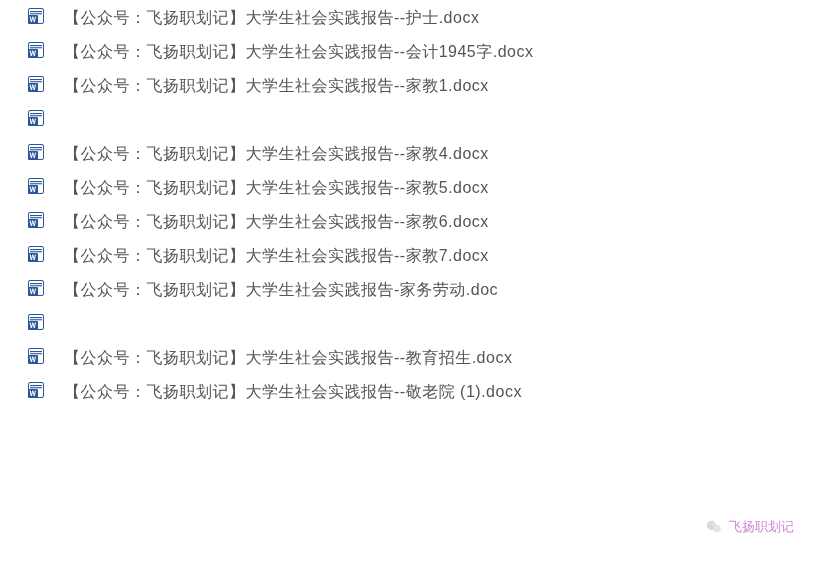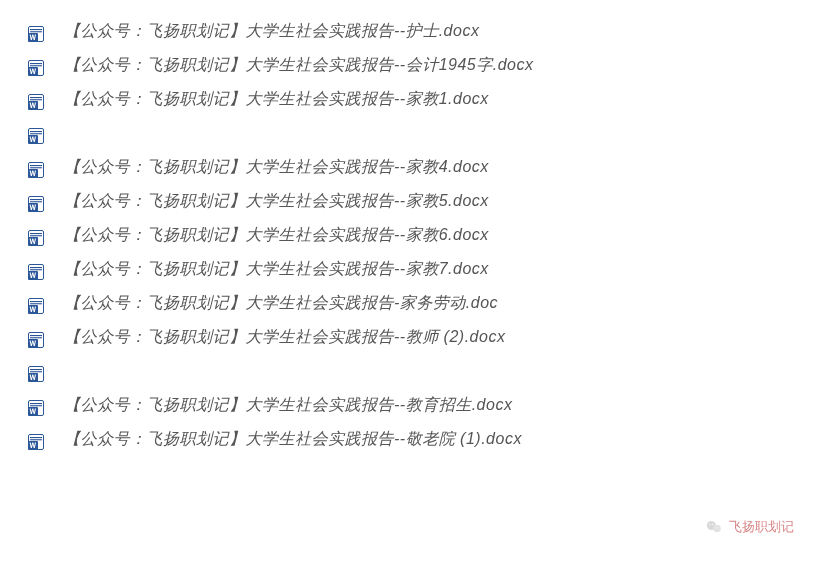--- a/index.html
+++ b/index.html
@@ -11,45 +11,44 @@
     font-size: 16px;
     color: #333333;
     position: relative;
     overflow: hidden;
   }
   .file-list {
     padding: 8px 0 0 28px;
   }
   .file-item {
     display: flex;
-    align-items: flex-end;
+    align-items: flex-start;
     height: 34px;
     cursor: default;
-    font-style: italic;
   }
   .file-icon {
     width: 16px;
     height: 16px;
     margin-right: 20px;
     flex-shrink: 0;
   }
   .file-name {
     color: #555555;
     letter-spacing: 0.5px;
     white-space: nowrap;
   }
   .watermark {
     position: absolute;
     right: 28px;
     bottom: 28px;
     display: flex;
     align-items: center;
     opacity: 0.55;
     font-size: 13px;
-    color: #b91c1c;
+    color: #a21caf;
   }
   .watermark-icon {
     width: 18px;
     height: 18px;
     margin-right: 6px;
   }
 </style>
 </head>
 <body>
 
@@ -144,30 +143,20 @@
       <span class="file-name">【公众号：飞扬职划记】大学生社会实践报告-家务劳动.doc</span>
     </div>
     <div class="file-item">
       <span class="file-icon"><svg viewBox="0 0 16 16" width="16" height="16">
           <rect x="0.5" y="0.5" width="15" height="15" rx="1.5" fill="#ffffff" stroke="#2b579a" stroke-width="1"></rect>
           <rect x="2" y="3" width="12" height="1.1" fill="#2b579a"></rect>
           <rect x="2" y="5.2" width="12" height="1.1" fill="#2b579a"></rect>
           <rect x="0" y="7" width="10" height="9" rx="1" fill="#2b579a"></rect>
           <path d="M1.6 8.6 L2.8 14 L3.9 14 L4.8 10.2 L5.7 14 L6.8 14 L8 8.6 L6.9 8.6 L6.2 12.2 L5.3 8.6 L4.3 8.6 L3.4 12.2 L2.7 8.6 Z" fill="#ffffff"></path>
         </svg></span>
-      <span class="file-name">【公众号：飞扬职划记】大学生社会实践报告--教师 (2).docx</span>
-    </div>
-    <div class="file-item">
-      <span class="file-icon"><svg viewBox="0 0 16 16" width="16" height="16">
-          <rect x="0.5" y="0.5" width="15" height="15" rx="1.5" fill="#ffffff" stroke="#2b579a" stroke-width="1"></rect>
-          <rect x="2" y="3" width="12" height="1.1" fill="#2b579a"></rect>
-          <rect x="2" y="5.2" width="12" height="1.1" fill="#2b579a"></rect>
-          <rect x="0" y="7" width="10" height="9" rx="1" fill="#2b579a"></rect>
-          <path d="M1.6 8.6 L2.8 14 L3.9 14 L4.8 10.2 L5.7 14 L6.8 14 L8 8.6 L6.9 8.6 L6.2 12.2 L5.3 8.6 L4.3 8.6 L3.4 12.2 L2.7 8.6 Z" fill="#ffffff"></path>
-        </svg></span>
     </div>
     <div class="file-item">
       <span class="file-icon"><svg viewBox="0 0 16 16" width="16" height="16">
           <rect x="0.5" y="0.5" width="15" height="15" rx="1.5" fill="#ffffff" stroke="#2b579a" stroke-width="1"></rect>
           <rect x="2" y="3" width="12" height="1.1" fill="#2b579a"></rect>
           <rect x="2" y="5.2" width="12" height="1.1" fill="#2b579a"></rect>
           <rect x="0" y="7" width="10" height="9" rx="1" fill="#2b579a"></rect>
           <path d="M1.6 8.6 L2.8 14 L3.9 14 L4.8 10.2 L5.7 14 L6.8 14 L8 8.6 L6.9 8.6 L6.2 12.2 L5.3 8.6 L4.3 8.6 L3.4 12.2 L2.7 8.6 Z" fill="#ffffff"></path>
         </svg></span>
       <span class="file-name">【公众号：飞扬职划记】大学生社会实践报告--教育招生.docx</span>

